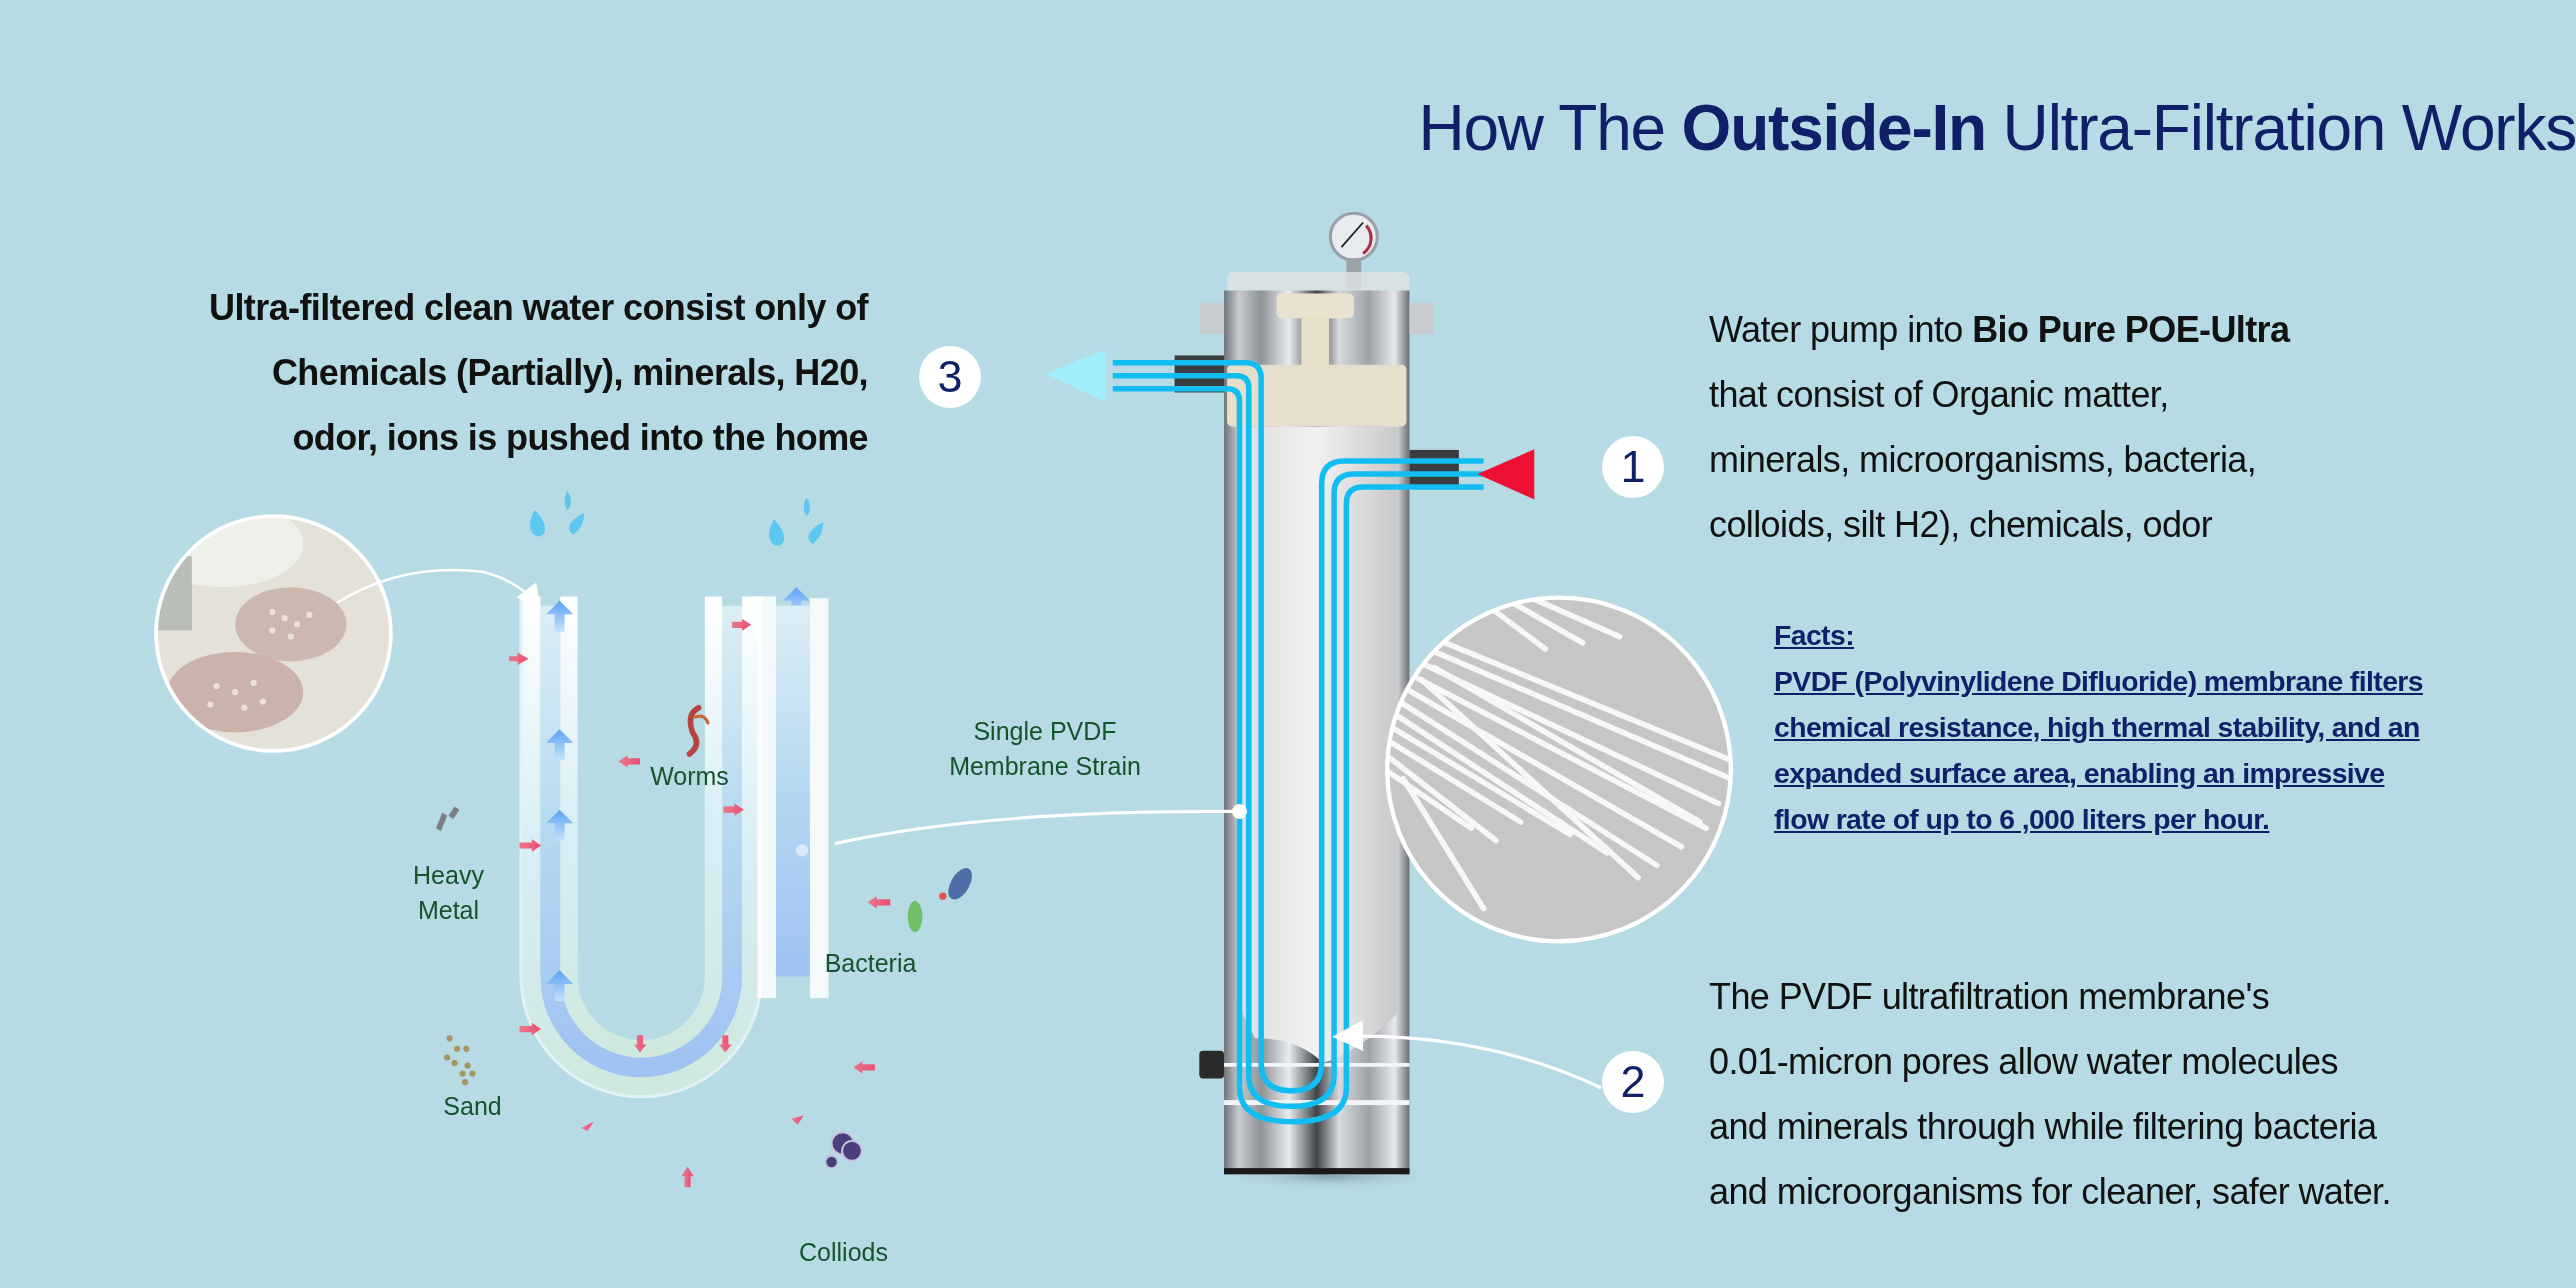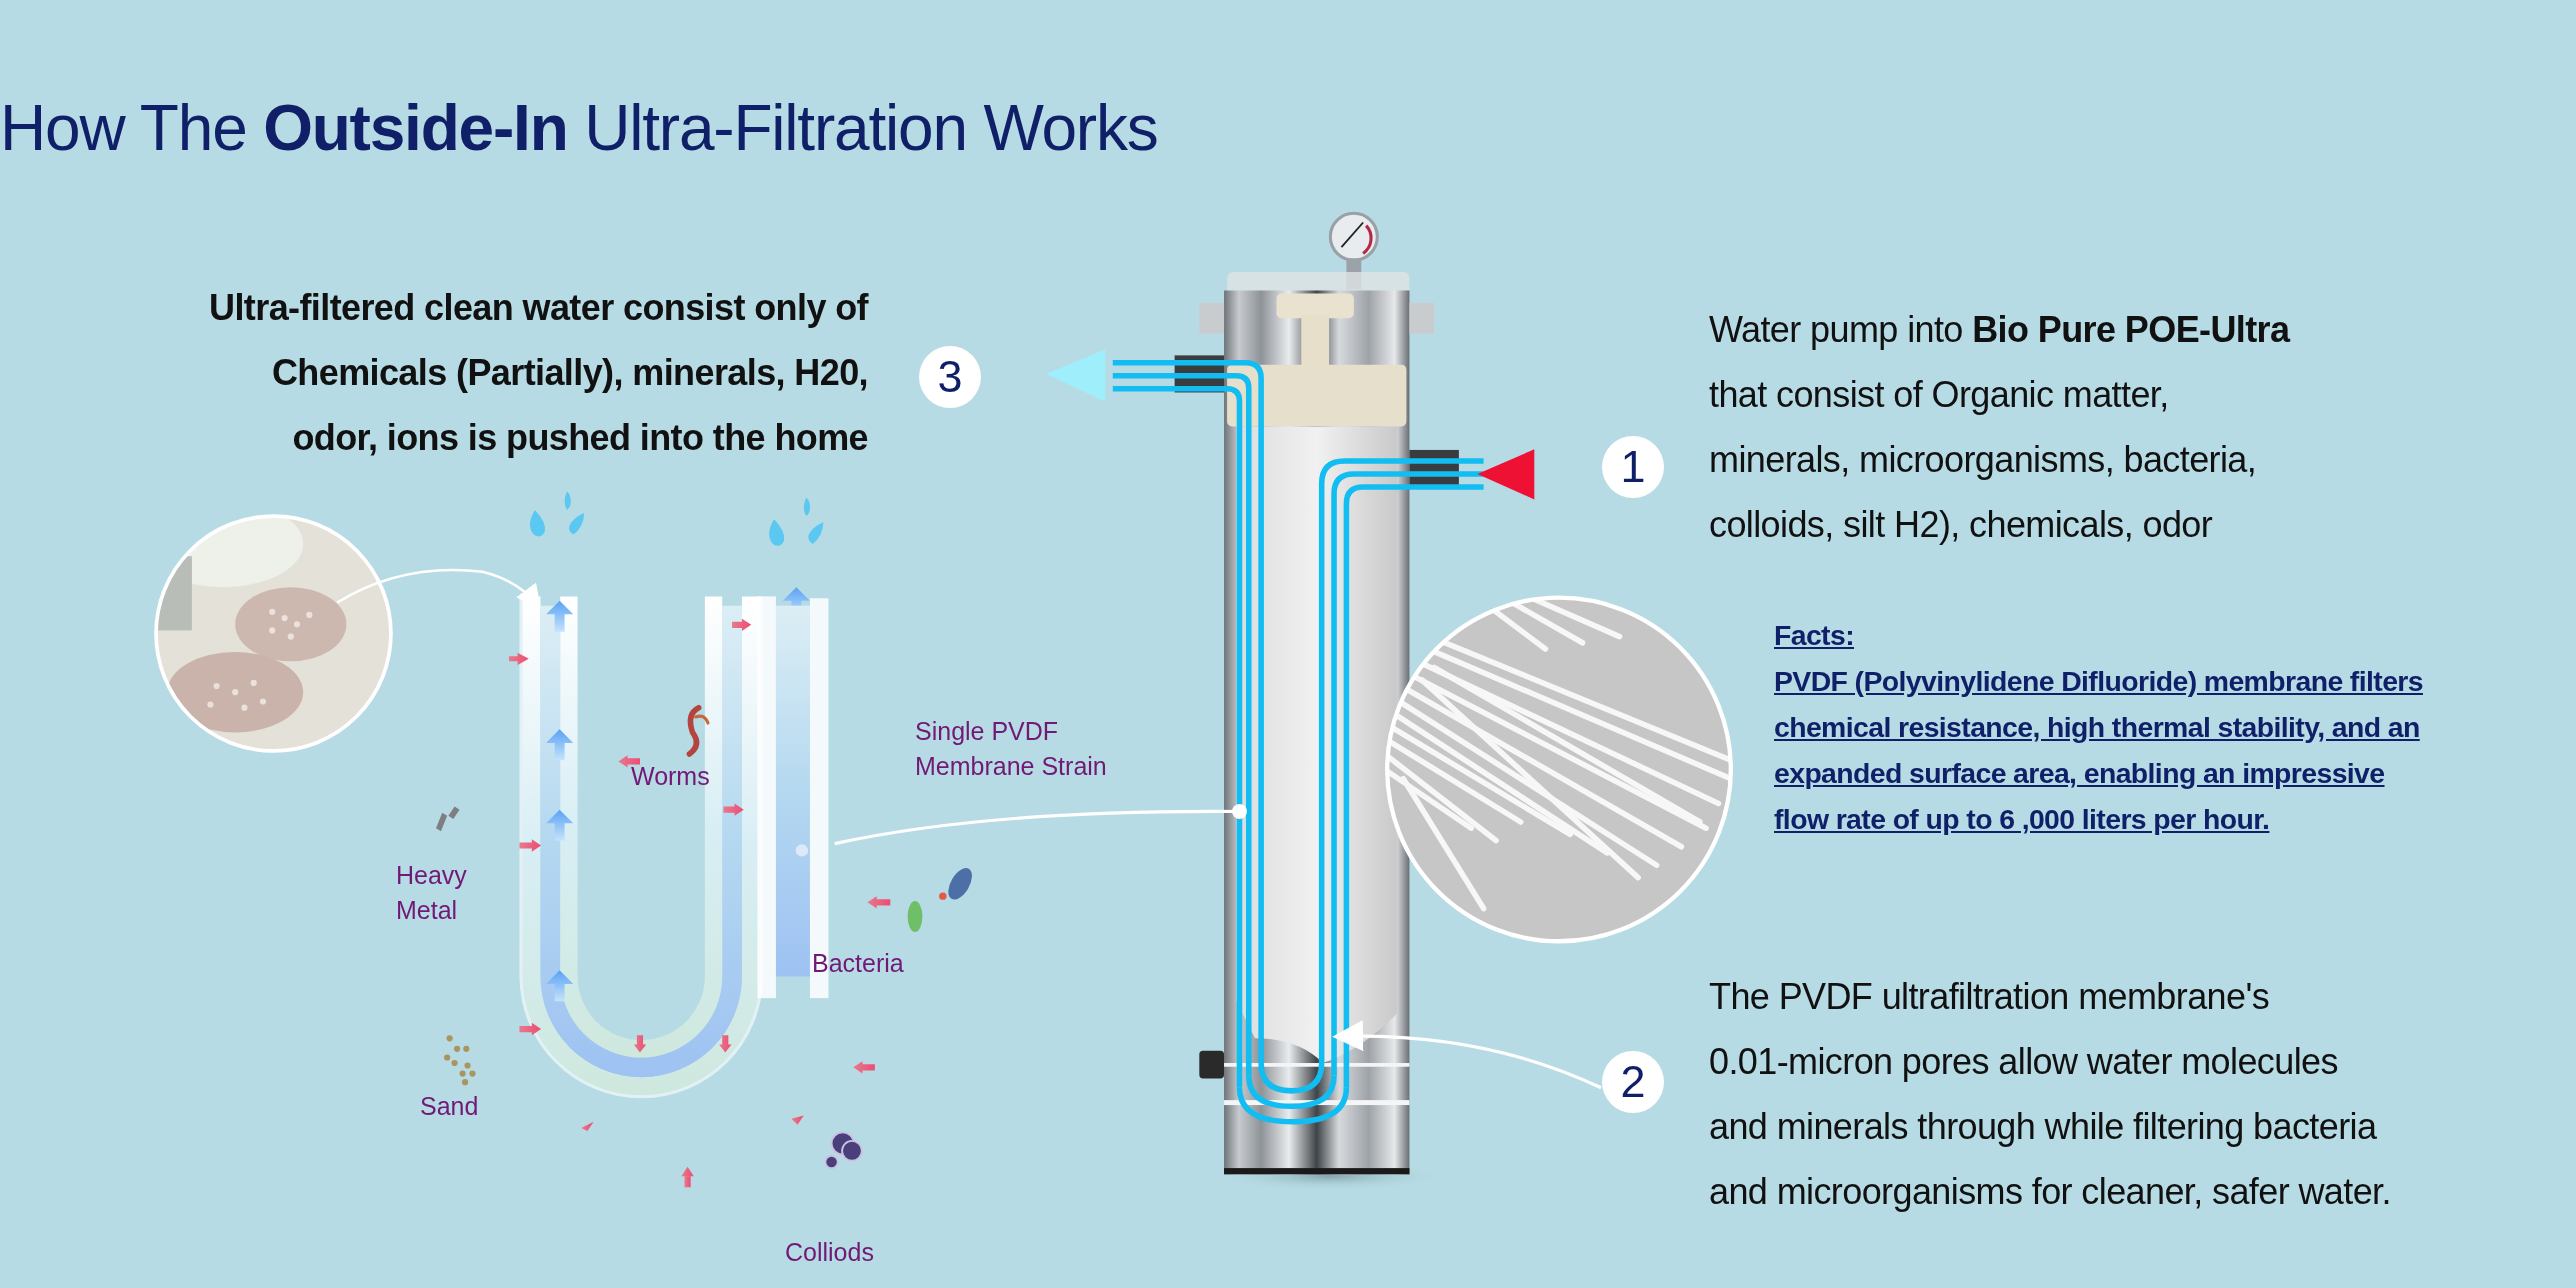--- a/index.html
+++ b/index.html
@@ -1,24 +1,24 @@
 <!DOCTYPE html>
 <html style="font-size:10px"><head>
 <meta charset="utf-8">
 <style>
   html,body{margin:0;padding:0;}
   body{width:2576px;height:1288px;background:#b7dbe4;position:relative;overflow:hidden;font-family:"Liberation Sans",sans-serif;}
   .abs{position:absolute;}
-  .title{left:0;width:2576px;top:91px;text-align:left;font-size:64px;color:#0f1f68;letter-spacing:-1.2px;white-space:nowrap;}
+  .title{left:0;width:2576px;top:91px;text-align:right;font-size:64px;color:#0f1f68;letter-spacing:-1.2px;white-space:nowrap;}
   .title b{font-weight:700;}
   .body-txt{font-size:36px;color:#111;line-height:65px;letter-spacing:-0.6px;}
   .txt-right{text-align:right;font-weight:bold;}
   .badge{width:62px;height:62px;border-radius:50%;background:#fff;color:#0f1f68;font-size:45px;text-align:center;line-height:62px;}
   .facts{left:1774px;top:612px;width:711px;color:#0f1f68;font-weight:700;font-size:28.4px;line-height:46px;letter-spacing:-0.6px;text-decoration:underline;}
-  .label{font-size:25px;color:#701a75;text-align:left;line-height:35px;}
+  .label{font-size:25px;color:#14532d;text-align:center;line-height:35px;}
   svg{position:absolute;left:0;top:0;}
 </style>
 </head>
 <body>
 
 <div class="abs title">
   <span>How The </span><b>Outside-In</b><span> Ultra-Filtration Works</span>
 </div>
 
 <svg width="2576" height="1288" viewBox="0 0 4167 2084">

